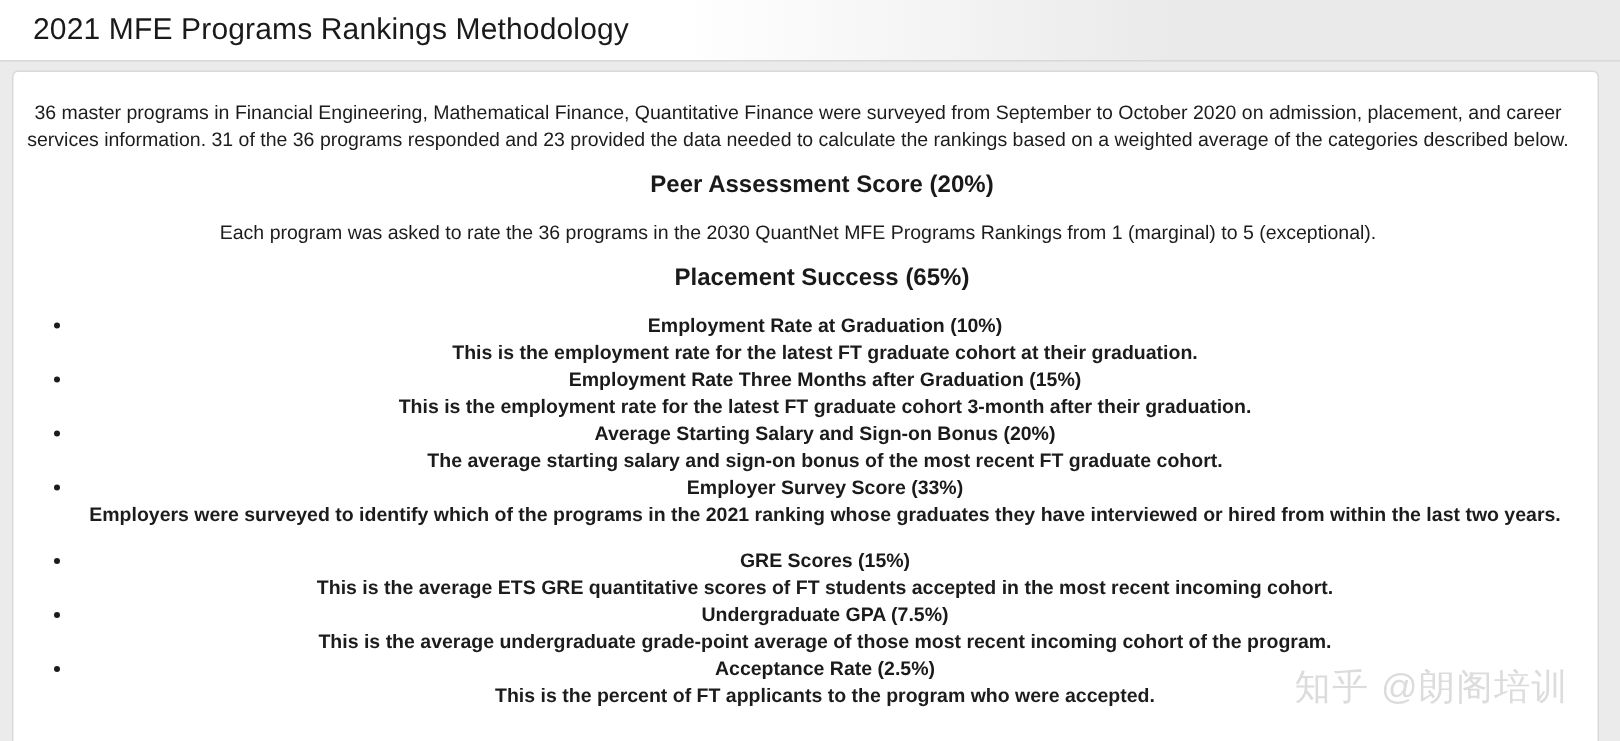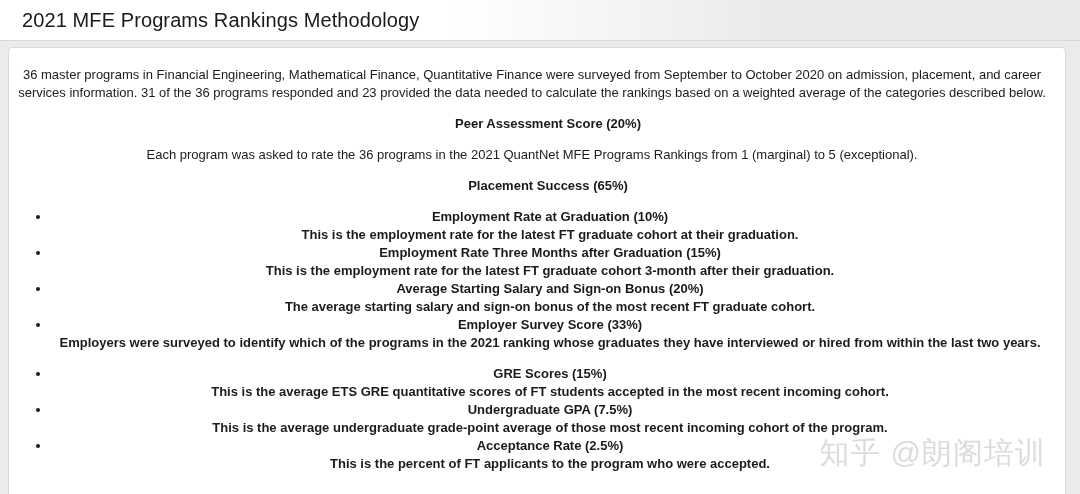--- a/index.html
+++ b/index.html
@@ -42,21 +42,21 @@
     font-size: 13px;
     line-height: 18px;
   }
   .content-card p,
   .content-card h2,
   .content-card ul {
     margin: 13px 0;
     text-align: center;
   }
   .content-card h2 {
-    font-size: 13px;
+    font-size: 16px;
     font-weight: 700;
     color: #1a1a1a;
     margin-left: 32px;
   }
   .content-card ul {
     padding-left: 36px;
     list-style: disc;
   }
   .content-card li {
     margin: 0;
@@ -65,41 +65,41 @@
     font-weight: 700;
     color: #1a1a1a;
   }
   .item-desc {
     font-weight: 700;
   }
   .watermark {
     position: absolute;
     right: 34px;
     bottom: 20px;
-    font-size: 30px;
+    font-size: 24px;
     color: #dcdcdc;
     text-shadow: 1px 1px 0 #ffffff;
     letter-spacing: 1px;
     pointer-events: none;
     white-space: nowrap;
   }
 </style>
 </head>
 <body>
 
 <header class="page-header">
   <h1 class="page-title">2021 MFE Programs Rankings Methodology</h1>
 </header>
 
 <main class="content-card">
 
   <p>36 master programs in Financial Engineering, Mathematical Finance, Quantitative Finance were surveyed from September to October 2020 on admission, placement, and career services information. 31 of the 36 programs responded and 23 provided the data needed to calculate the rankings based on a weighted average of the categories described below.</p>
 
   <h2>Peer Assessment Score (20%)</h2>
-  <p>Each program was asked to rate the 36 programs in the 2021 QuantNet MFE Programs Rankings from 1 (marginal) to 5 (exceptional).</p>
+  <p>Each program was asked to rate the 36 programs in the 2030 QuantNet MFE Programs Rankings from 1 (marginal) to 5 (exceptional).</p>
 
   <h2>Placement Success (65%)</h2>
   <ul>
     <li>
       <div class="item-title">Employment Rate at Graduation (10%)</div>
       <div class="item-desc">This is the employment rate for the latest FT graduate cohort at their graduation.</div>
     </li>
     <li>
       <div class="item-title">Employment Rate Three Months after Graduation (15%)</div>
       <div class="item-desc">This is the employment rate for the latest FT graduate cohort 3-month after their graduation.</div>

